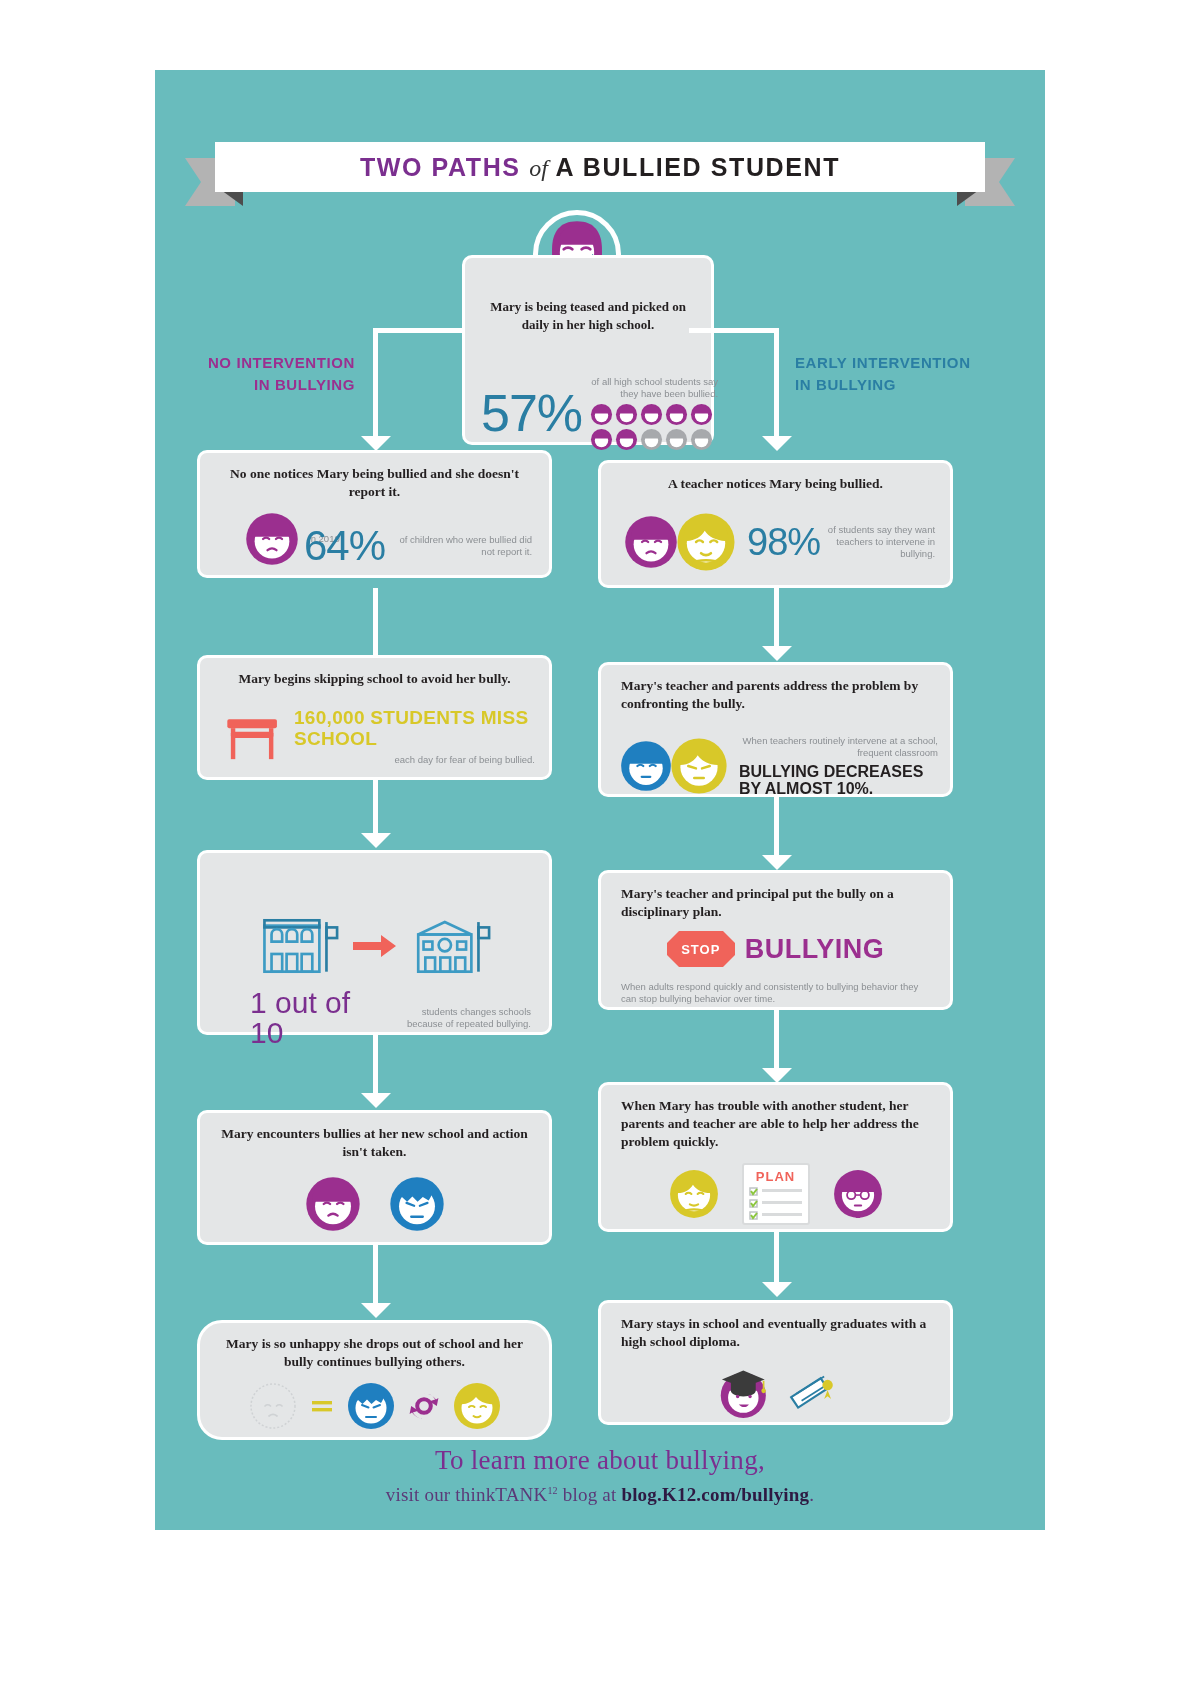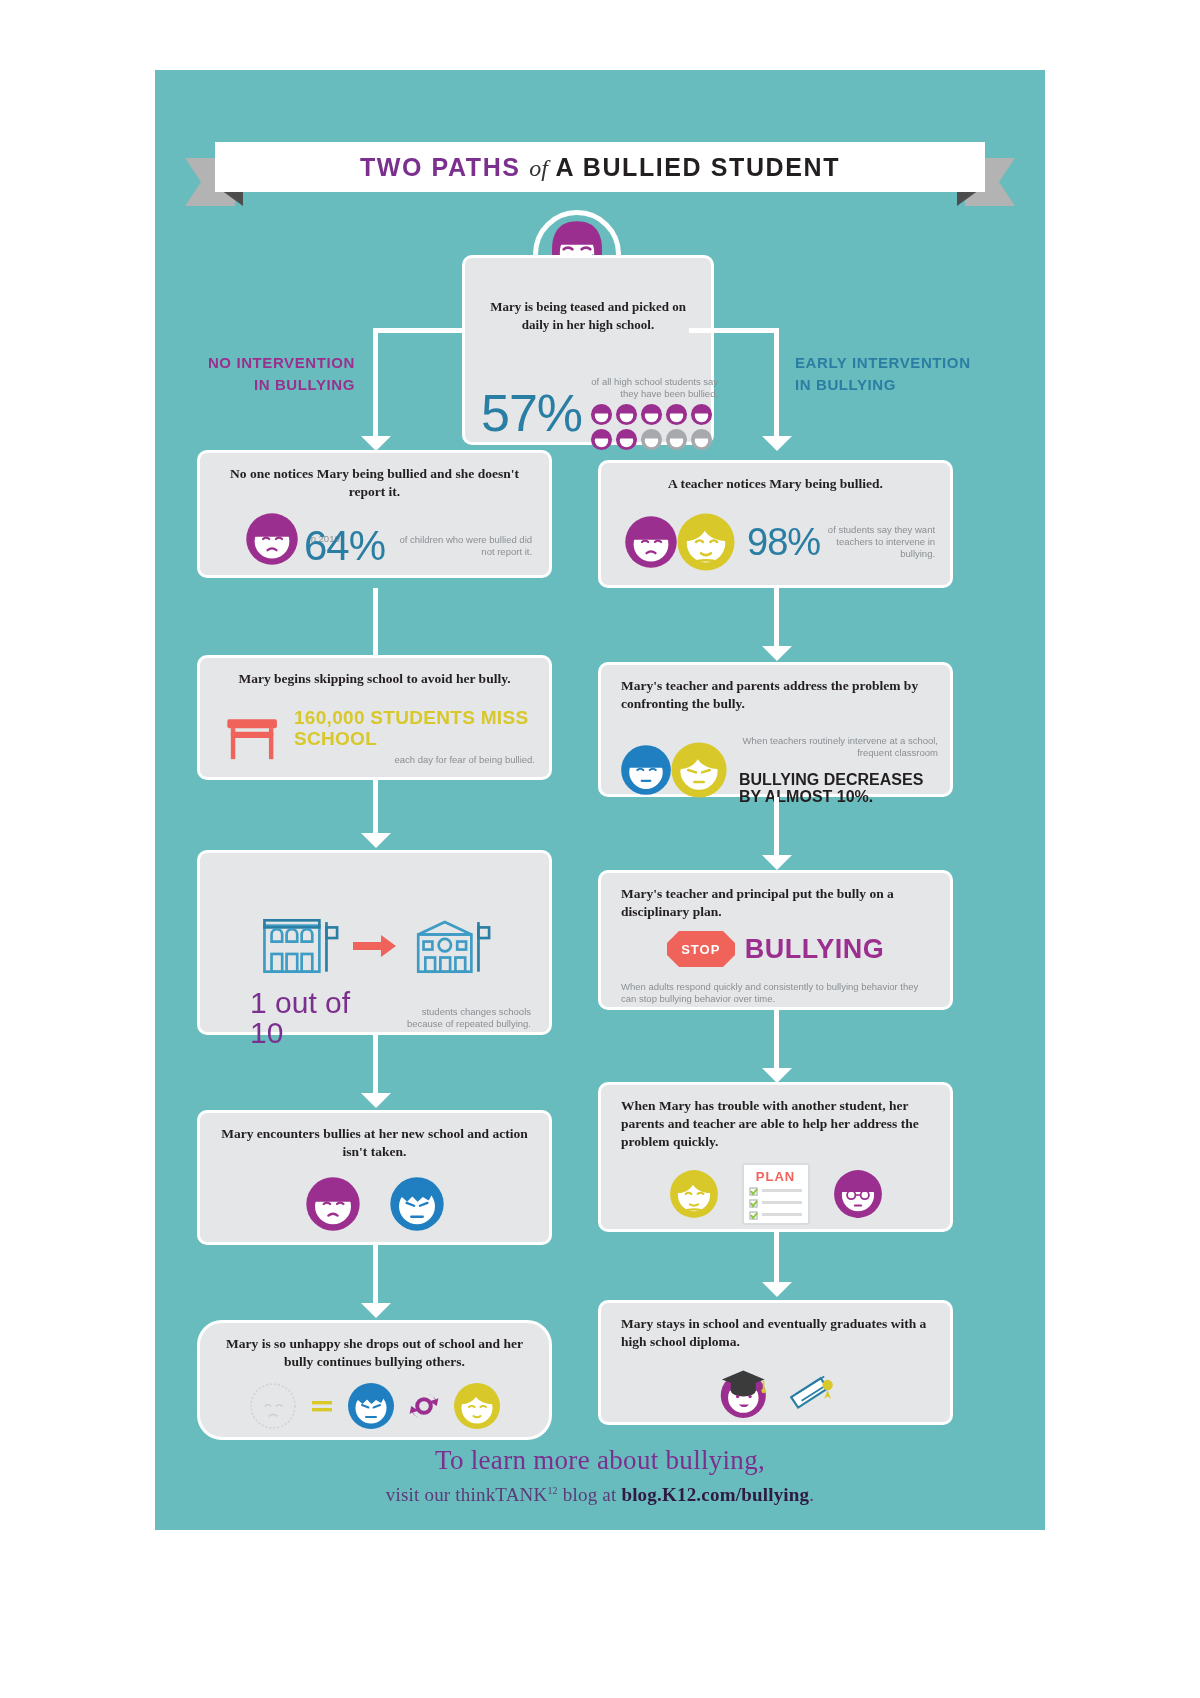--- a/index.html
+++ b/index.html
@@ -372,21 +372,21 @@
         </svg>
         <svg width="60" height="60" viewBox="0 0 100 100" style="margin-left:-4px;">
           <circle cx="50" cy="50" r="46" fill="#d8c829"></circle>
           <circle cx="50" cy="52" r="31" fill="#fff"></circle>
           <path d="M50 6C26 6 14 22 14 48c16 2 28-6 34-16 6 10 22 18 38 16C86 22 74 6 50 6z" fill="#d8c829"></path>
           <path d="M32 50l13 4M68 50l-13 4" stroke="#d8c829" stroke-width="4" stroke-linecap="round"></path>
           <path d="M42 70h16" stroke="#d8c829" stroke-width="4" stroke-linecap="round"></path>
         </svg>
         <div style="margin-left:10px;flex:1;">
           <div class="mini">When teachers routinely intervene at a school, frequent classroom</div>
-          <div style="color:#231f20;font-size:16px;font-weight:bold;line-height:1.1;margin-top:12px;">BULLYING DECREASES BY ALMOST 10%.</div>
+          <div style="color:#231f20;font-size:16px;font-weight:bold;line-height:1.1;margin-top:4px;">BULLYING DECREASES BY ALMOST 10%.</div>
         </div>
       </div>
     </div>
 
     <div class="vline" style="left:619px;top:727px;height:60px;"></div>
     <div class="arrow-head" style="left:607px;top:785px;"></div>
 
     <div class="card" style="left:443px;top:800px;width:355px;height:140px;">
       <div class="card-head">Mary's teacher and principal put the bully on a disciplinary plan.</div>
       <div style="position:absolute;left:0;top:58px;width:100%;display:flex;justify-content:center;align-items:center;gap:10px;">

